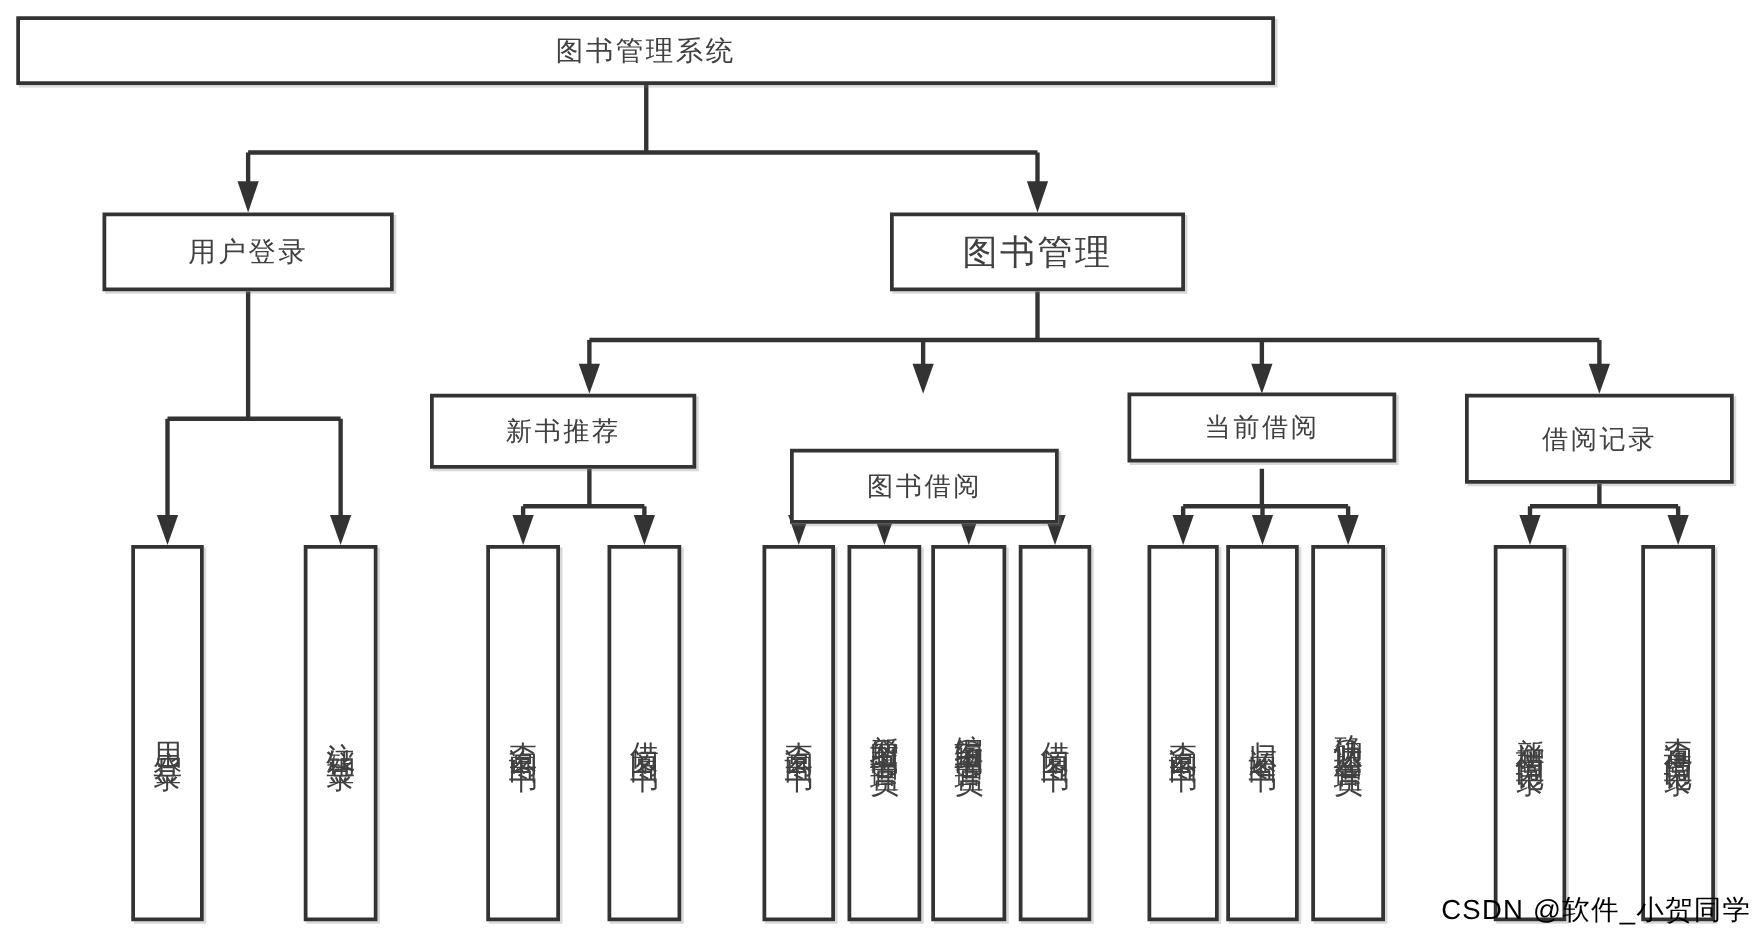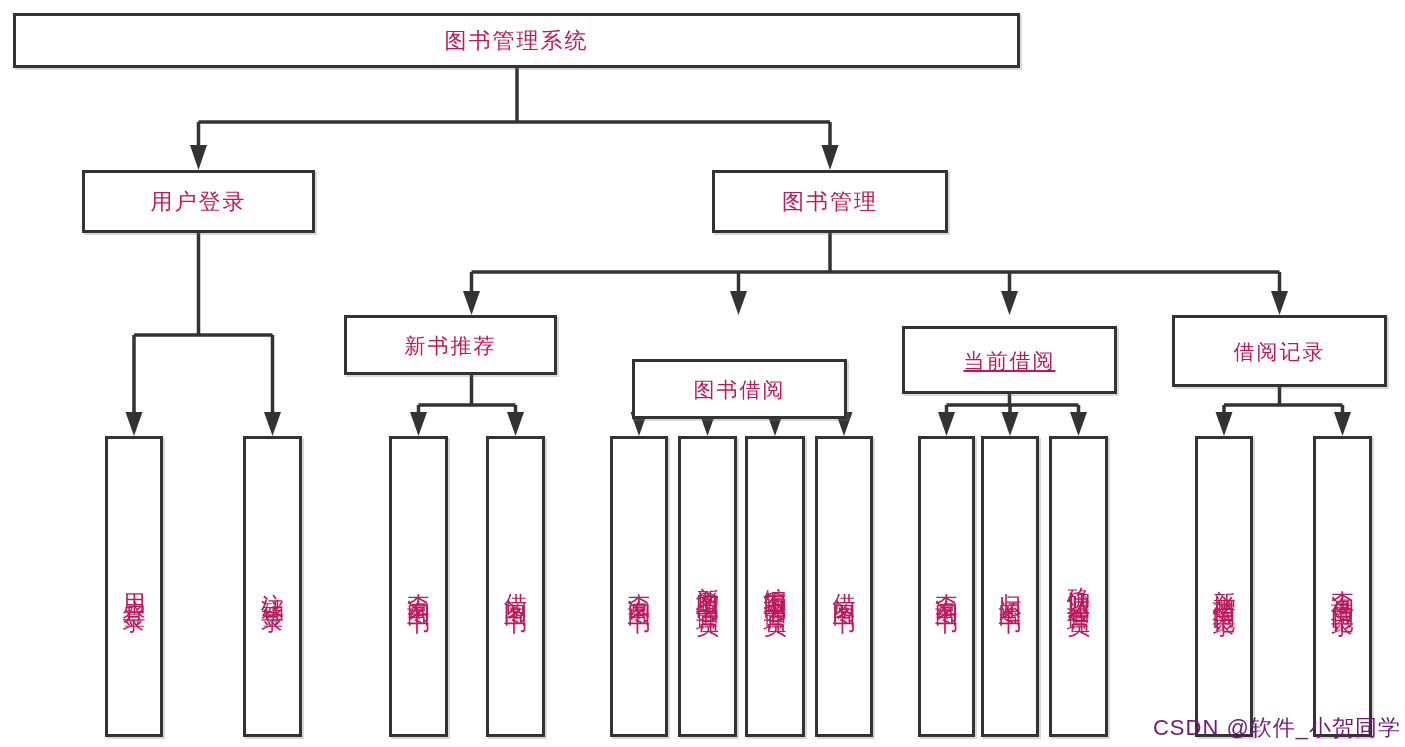--- a/index.html
+++ b/index.html
@@ -25,61 +25,61 @@
   }
   .node {
     position: absolute;
     box-sizing: border-box;
     border: 3px solid #333333;
     background: #ffffff;
     box-shadow: 2px 2px 0 rgba(120,120,120,0.28);
     display: flex;
     align-items: center;
     justify-content: center;
-    color: #be185d;
+    color: #404040;
   }
   .node.h {
     font-size: 21px;
     letter-spacing: 2px;
     line-height: 1;
   }
   .node.v {
     writing-mode: vertical-rl;
     text-orientation: mixed;
     font-size: 23px;
     letter-spacing: 6px;
     line-height: 1;
     padding: 4px 0;
   }
   #box-root           { left: 13px;   top: 13px;  width: 1007px; height: 55px; font-size: 22px; }
   #box-user-login     { left: 82px;   top: 170px; width: 233px;  height: 63px; font-size: 22px; }
-  #box-book-mgmt      { left: 712px;  top: 170px; width: 236px;  height: 63px; font-size: 22px; }
+  #box-book-mgmt      { left: 712px;  top: 170px; width: 236px;  height: 63px; font-size: 28px; }
   #box-new-books      { left: 344px;  top: 315px; width: 213px;  height: 60px; }
   #box-book-borrow    { left: 632px;  top: 315px; width: 215px;  height: 60px; margin-top: 44px; }
-  #box-current-borrow { left: 902px;  top: 326px; width: 215px;  height: 68px; text-decoration: underline; }
+  #box-current-borrow { left: 902px;  top: 314px; width: 215px;  height: 56px; }
   #box-borrow-records { left: 1172px; top: 315px; width: 215px;  height: 72px; }
   #leaf-0  { left: 105px;  top: 436px; width: 58px; height: 301px; }
   #leaf-1  { left: 243px;  top: 436px; width: 59px; height: 301px; }
   #leaf-2  { left: 389px;  top: 436px; width: 59px; height: 301px; }
   #leaf-3  { left: 486px;  top: 436px; width: 59px; height: 301px; }
   #leaf-4  { left: 610px;  top: 436px; width: 58px; height: 301px; }
   #leaf-5  { left: 678px;  top: 436px; width: 59px; height: 301px; letter-spacing: 4px; }
   #leaf-6  { left: 745px;  top: 436px; width: 60px; height: 301px; letter-spacing: 4px; }
   #leaf-7  { left: 815px;  top: 436px; width: 58px; height: 301px; }
   #leaf-8  { left: 918px;  top: 436px; width: 57px; height: 301px; }
   #leaf-9  { left: 981px;  top: 436px; width: 58px; height: 301px; }
   #leaf-10 { left: 1049px; top: 436px; width: 59px; height: 301px; letter-spacing: 4px; }
   #leaf-11 { left: 1195px; top: 436px; width: 58px; height: 301px; letter-spacing: 5px; }
   #leaf-12 { left: 1313px; top: 436px; width: 59px; height: 301px; letter-spacing: 5px; }
   #watermark {
     position: absolute;
     right: 4px;
     top: 713px;
     font-size: 22px;
-    color: #701a75;
+    color: #000000;
     letter-spacing: 1px;
     white-space: nowrap;
   }
 </style>
 </head>
 <body>
 
 <div id="stage">
 
   <svg id="connectors" viewBox="0 0 1405 747" xmlns="http://www.w3.org/2000/svg">

